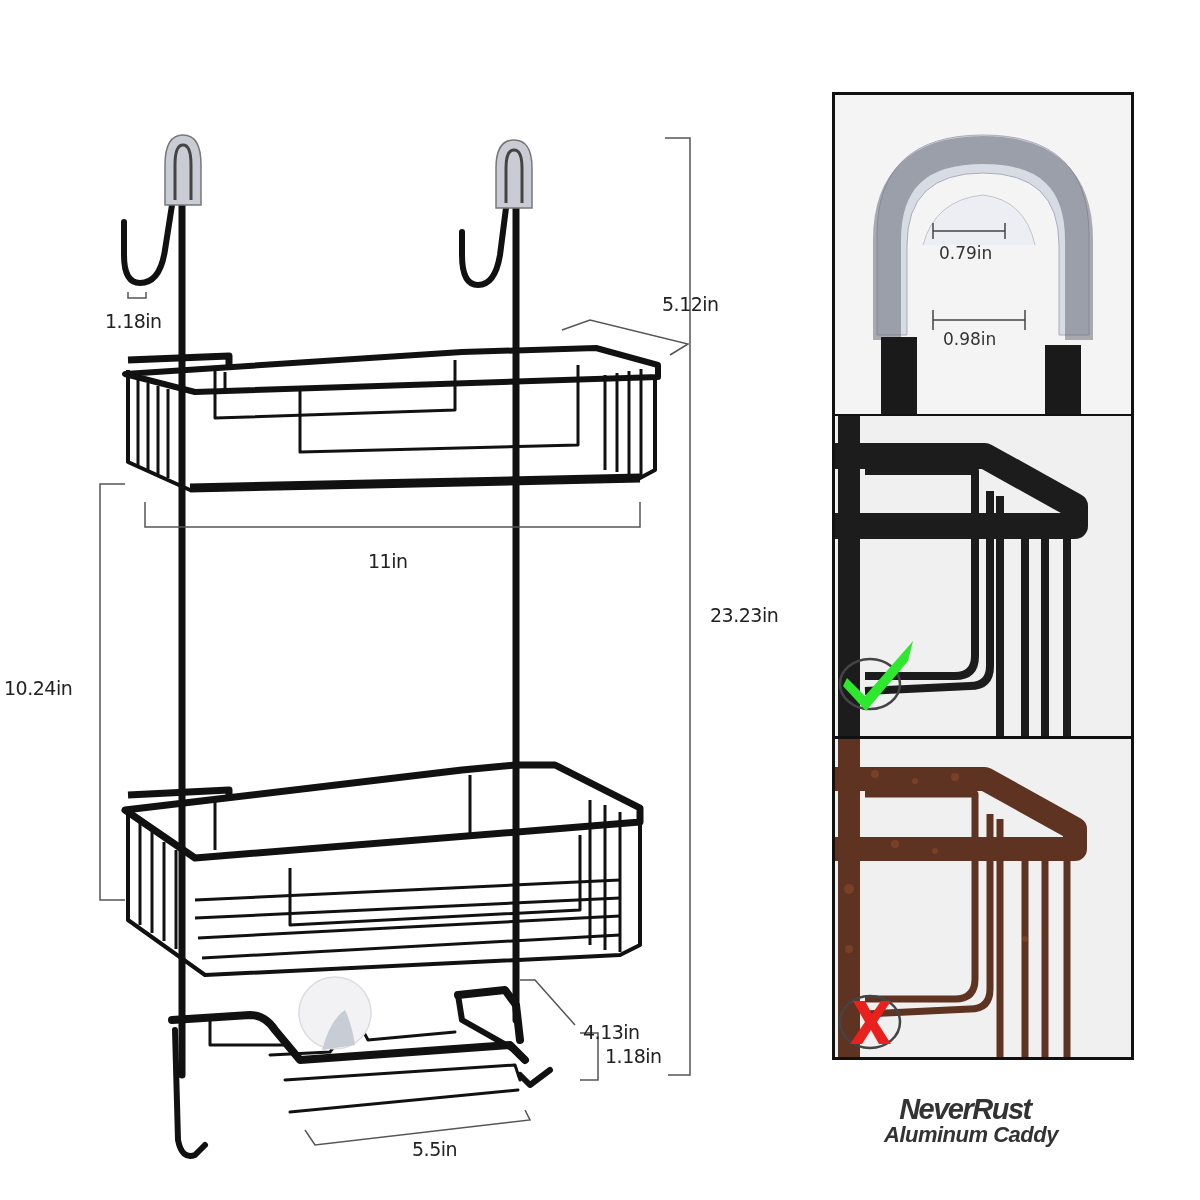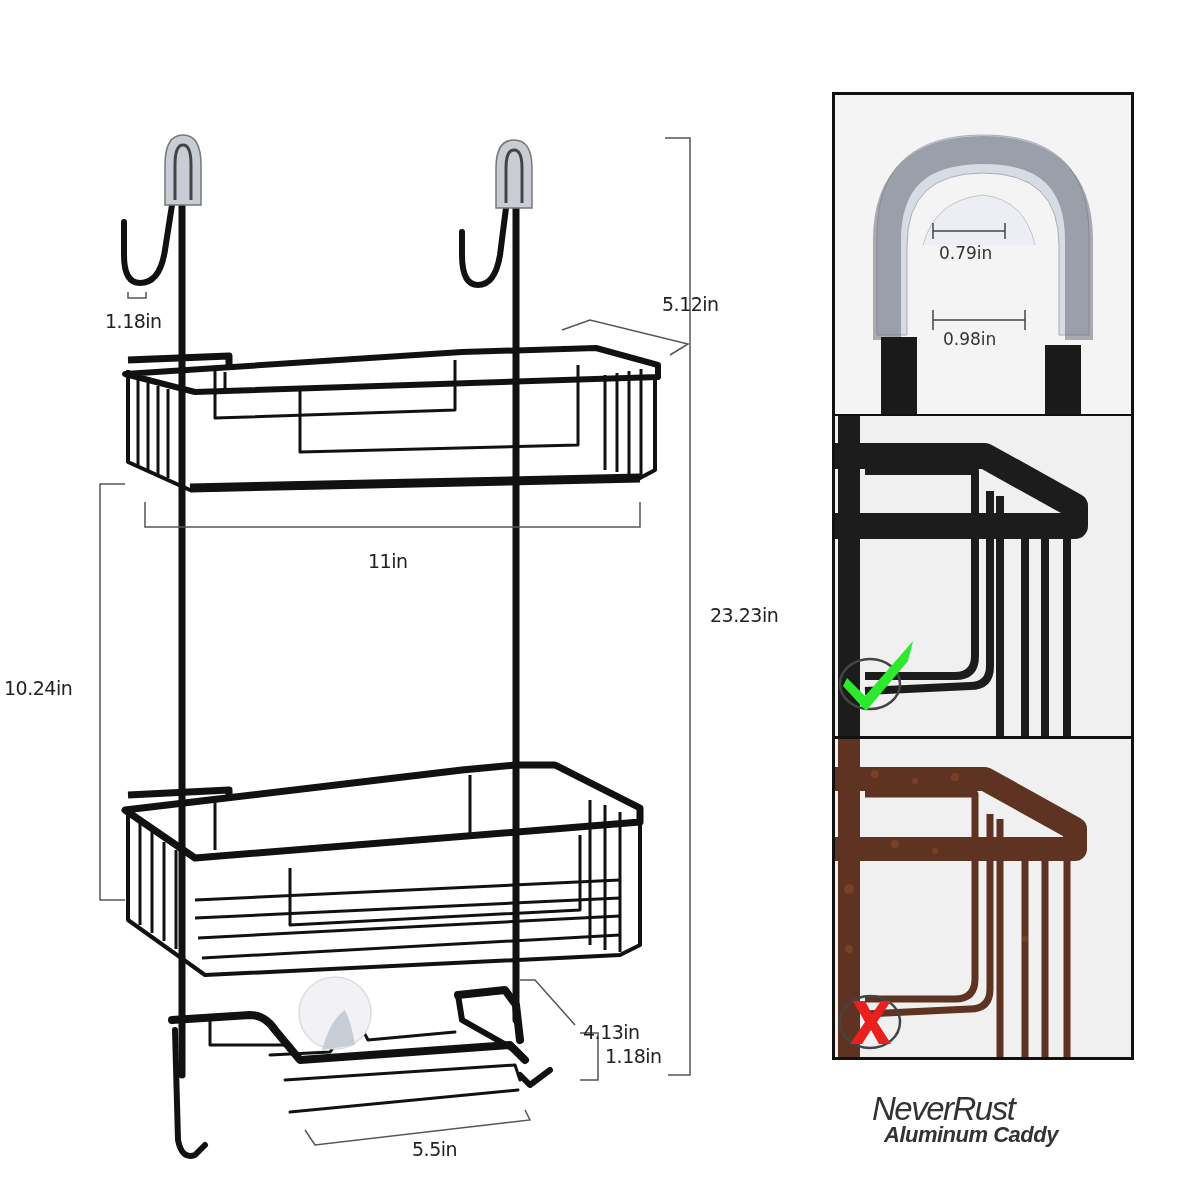--- a/index.html
+++ b/index.html
@@ -1,21 +1,21 @@
 <!DOCTYPE html>
 <html><head>
 <meta charset="utf-8">
 <style>
   html,body{margin:0;padding:0;background:#fff;}
   body{width:1200px;height:1200px;position:relative;overflow:hidden;font-family:"DejaVu Sans",sans-serif;}
   .stage{position:absolute;left:0;top:0;width:1200px;height:1200px;}
   .dim-label{position:absolute;font-family:"DejaVu Sans",sans-serif;font-size:19px;color:#222;white-space:nowrap;letter-spacing:-0.5px;}
   .panel{position:absolute;left:832px;border:3px solid #111;background:#f2f2f2;overflow:hidden;box-sizing:border-box;}
   .brand{position:absolute;left:872px;top:1092px;font-family:"Liberation Sans",sans-serif;font-style:italic;color:#333;}
-  .brand .title{font-size:33px;font-weight:normal;letter-spacing:-1.5px;line-height:34px;}
+  .brand .title{font-size:29px;font-weight:bold;letter-spacing:-1.5px;line-height:34px;text-align:center;}
   .brand .sub{font-size:22px;font-weight:bold;letter-spacing:-0.5px;line-height:18px;margin-left:12px;}
   .hook-label{position:absolute;font-family:"DejaVu Sans",sans-serif;font-size:17px;color:#333;}
 </style>
 </head>
 <body>
 
 <div class="stage">
 
   <svg width="1200" height="1200" viewBox="0 0 1200 1200" style="position:absolute;left:0;top:0">
     <g fill="none" stroke="#111" stroke-linecap="round" stroke-linejoin="round">

